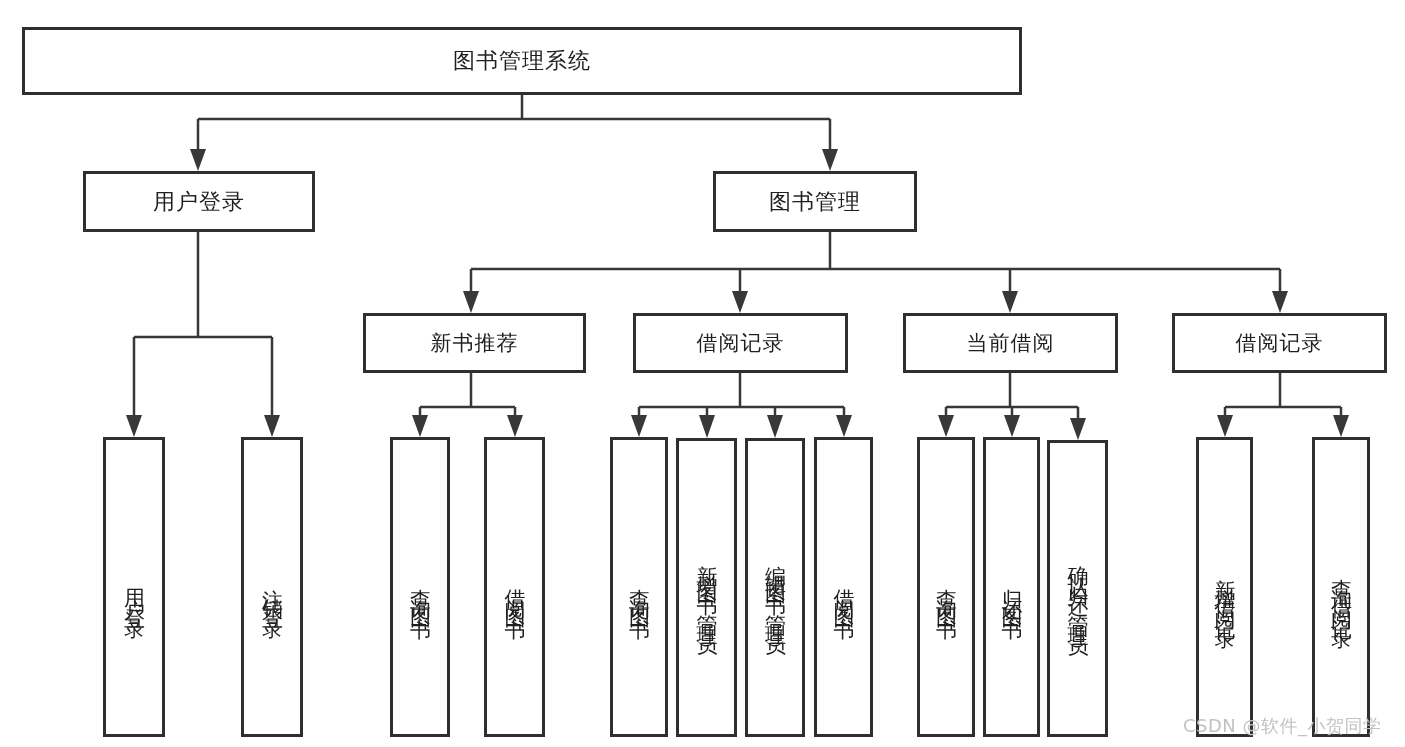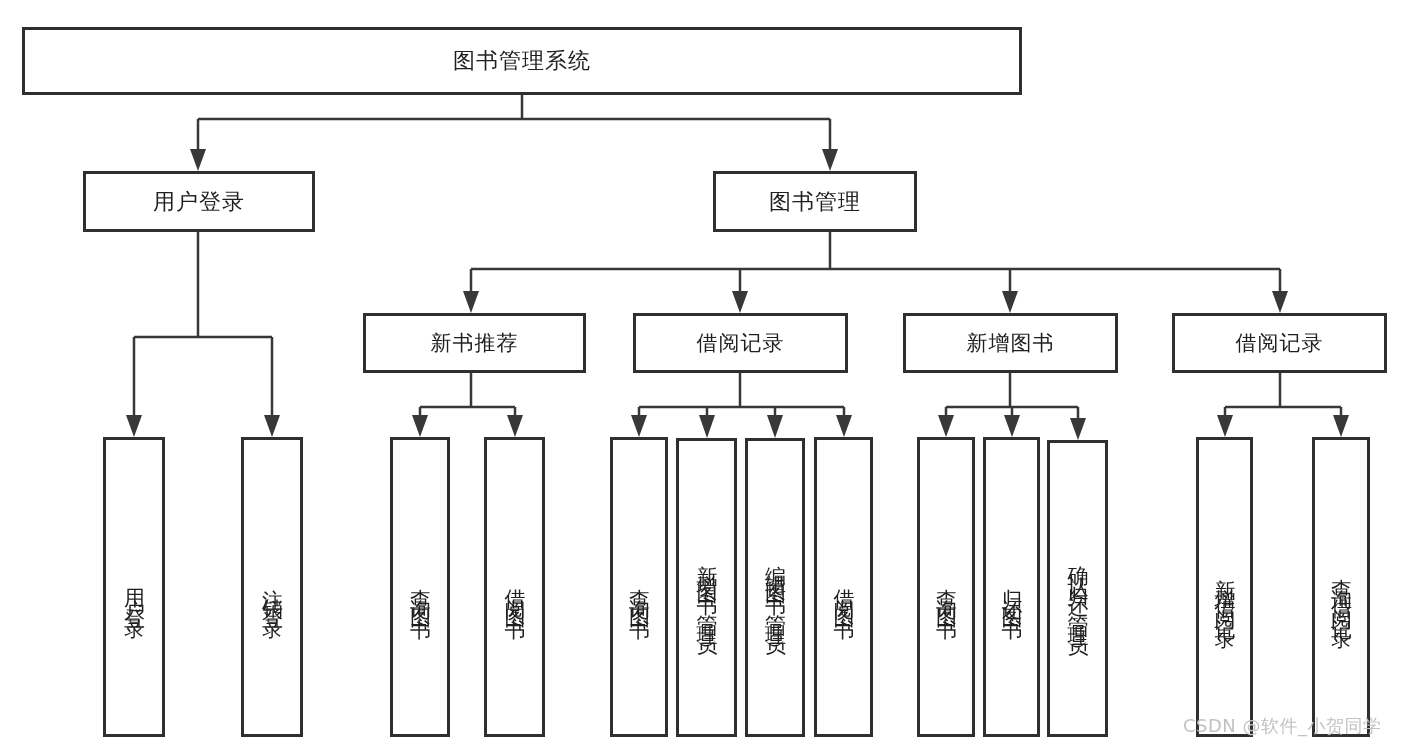--- a/index.html
+++ b/index.html
@@ -105,21 +105,21 @@
     <span>图书管理</span>
   </div>
 
   <div class="node" style="left:363px; top:313px; width:223px; height:60px;">
     <span>新书推荐</span>
   </div>
   <div class="node" style="left:633px; top:313px; width:215px; height:60px;">
     <span>借阅记录</span>
   </div>
   <div class="node" style="left:903px; top:313px; width:215px; height:60px;">
-    <span>新增图书</span>
+    <span>当前借阅</span>
   </div>
   <div class="node" style="left:1172px; top:313px; width:215px; height:60px;">
     <span>借阅记录</span>
   </div>
 
   <div class="node vnode" style="left:103px; top:437px; width:62px; height:300px;">
     <span>用户登录</span>
   </div>
   <div class="node vnode" style="left:241px; top:437px; width:62px; height:300px;">
     <span>注销登录</span>

